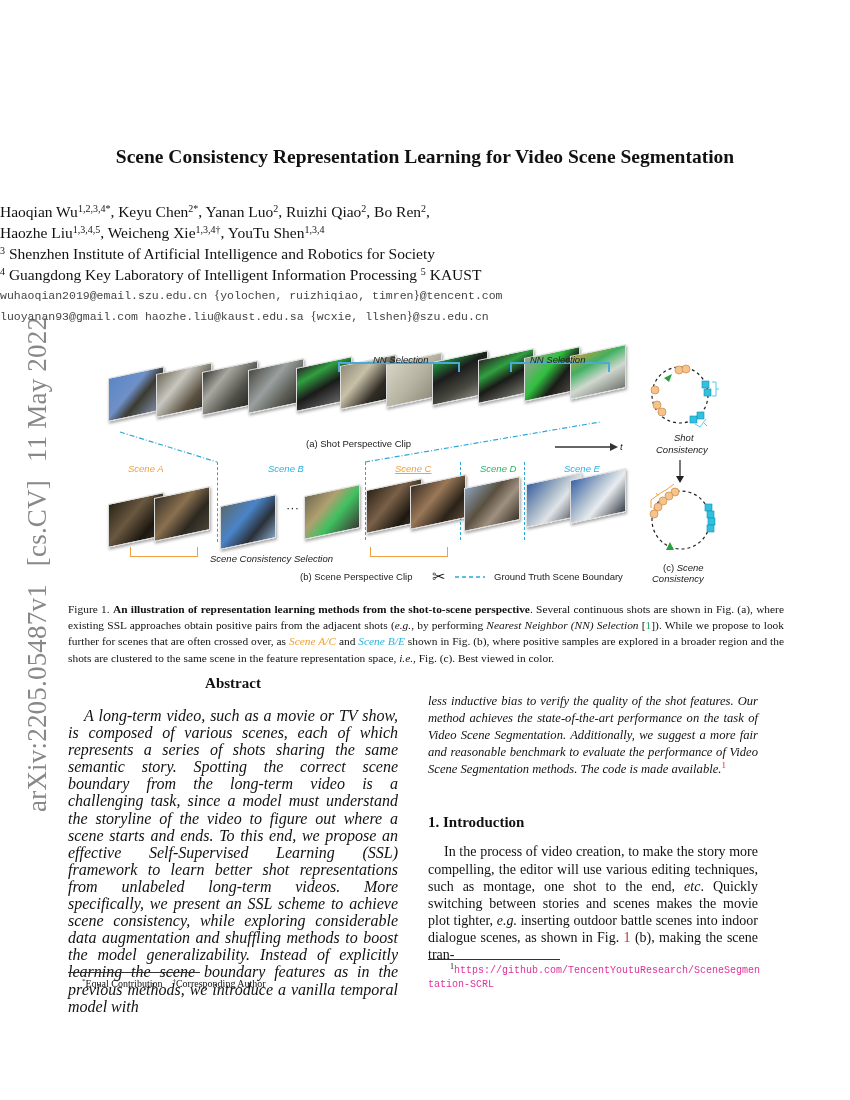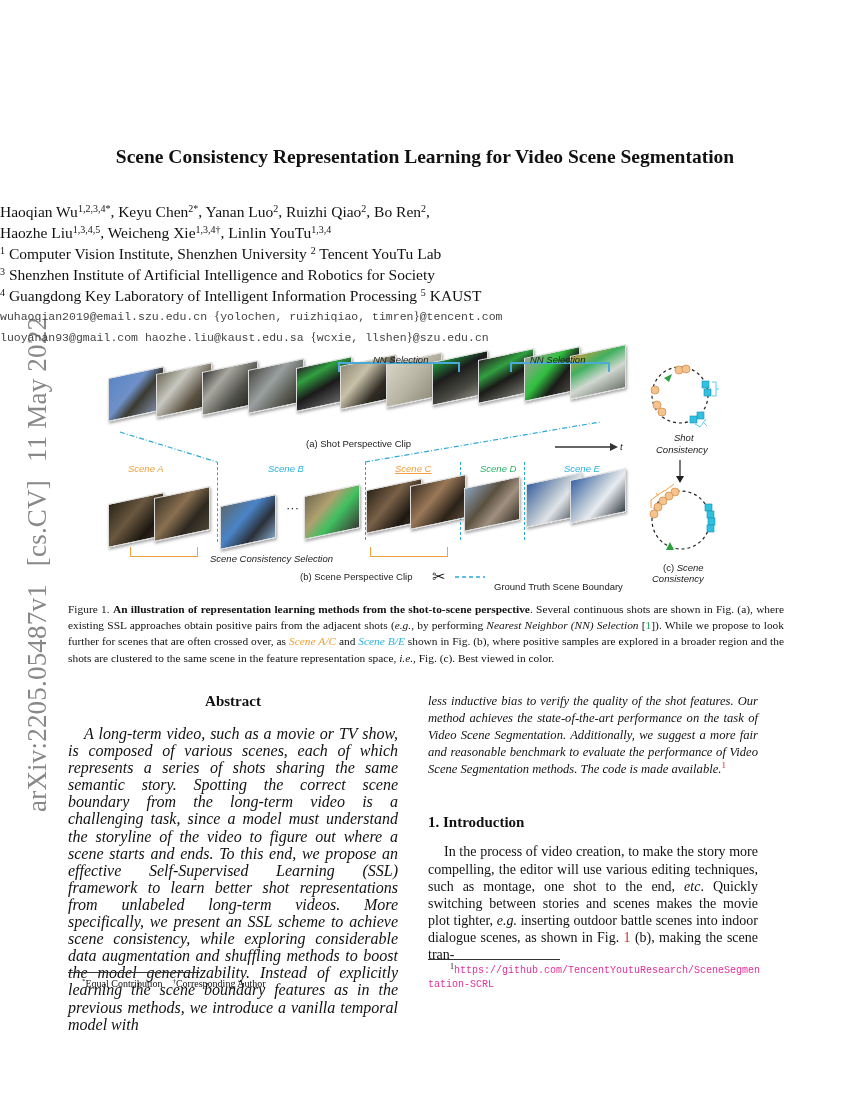--- a/index.html
+++ b/index.html
@@ -44,21 +44,21 @@
   .orange-bracket { position: absolute; border: 1.5px solid #f0a040; border-top: none; height: 10px; }
 
   .caption {
     position: absolute; left: 68px; top: 601px; width: 716px;
     font-size: 11.4px; line-height: 16.2px; text-align: justify;
   }
   .caption .orange { color: #f0a030; font-style: italic; }
   .caption .cyan { color: #2bb3e0; font-style: italic; }
   .caption .ref { color: #2aa85a; }
 
-  .col-left { position: absolute; left: 68px; top: 693px; width: 330px; }
+  .col-left { position: absolute; left: 68px; top: 675px; width: 330px; }
   .col-right { position: absolute; left: 428px; top: 693px; width: 330px; }
   .section-heading { font-size: 15px; font-weight: bold; text-align: center; margin-bottom: 15px; }
   .abstract-text {
     font-style: italic; font-size: 16px; line-height: 17.1px; text-align: justify; text-indent: 16px;
   }
   .abstract-cont {
     font-style: italic; font-size: 12.6px; line-height: 17.1px; text-align: justify;
   }
   .abstract-cont .fn { color: #d03030; font-style: normal; font-size: 9px; vertical-align: 5px; line-height: 0; }
   .intro-heading { font-size: 15px; font-weight: bold; margin-top: 36px; margin-bottom: 12px; }
@@ -88,25 +88,21 @@
   <div>
     <span>Haoqian Wu</span><sup>1,2,3,4*</sup>,
     <span>Keyu Chen</span><sup>2*</sup>,
     <span>Yanan Luo</span><sup>2</sup>,
     <span>Ruizhi Qiao</span><sup>2</sup>,
     <span>Bo Ren</span><sup>2</sup>,
   </div>
   <div>
     <span>Haozhe Liu</span><sup>1,3,4,5</sup>,
     <span>Weicheng Xie</span><sup>1,3,4†</sup>,
-    <span>Linlin YouTu</span><sup>1,3,4</sup>
-  </div>
-  <div>
-    <sup>1</sup> <span>Computer Vision Institute, Shenzhen University</span>
-    <sup>2</sup> <span>Tencent YouTu Lab</span>
+    <span>YouTu Shen</span><sup>1,3,4</sup>
   </div>
   <div>
     <sup>3</sup> <span>Shenzhen Institute of Artificial Intelligence and Robotics for Society</span>
   </div>
   <div>
     <sup>4</sup> <span>Guangdong Key Laboratory of Intelligent Information Processing</span>
     <sup>5</sup> <span>KAUST</span>
   </div>
   <div class="emails">
     <span>wuhaoqian2019@email.szu.edu.cn</span> <span class="brace">{</span><span>yolochen, ruizhiqiao, timren</span><span class="brace">}</span><span>@tencent.com</span>
@@ -202,21 +198,21 @@
   <div class="frame" style="left:364px;top:132px;background:linear-gradient(135deg,#8aa0b8 0%,#5a5040 40%,#a09080 65%,#3a3428 100%);"></div>
   <div class="frame" style="left:426px;top:128px;background:linear-gradient(135deg,#3a60a0 0%,#a8b8c8 40%,#e0e4e8 60%,#404850 100%);"></div>
   <div class="frame" style="left:470px;top:124px;background:linear-gradient(135deg,#3a64a8 0%,#b0c0d0 40%,#e8ecf0 60%,#384048 100%);"></div>
 
   <div class="orange-bracket" style="left:30px;top:197px;width:68px;"></div>
   <div class="orange-bracket" style="left:270px;top:197px;width:78px;"></div>
   <div class="fig-label italic" style="left:110px;top:203px;">Scene Consistency Selection</div>
 
   <div class="fig-label" style="left:200px;top:221px;">(b) Scene Perspective Clip</div>
   <div class="fig-label" style="left:332px;top:217px;font-size:16px;">✂</div>
-  <div class="fig-label" style="left:394px;top:221px;margin-top:10px;">Ground Truth Scene Boundary</div>
+  <div class="fig-label" style="left:394px;top:221px;">Ground Truth Scene Boundary</div>
 
   <div class="fig-label" style="left:563px;top:212px;">
     <span>(c)</span> <i>Scene</i>
   </div>
   <div class="fig-label italic" style="left:552px;top:223px;">Consistency</div>
 </div>
 
 <div class="caption">
   <span>Figure 1.</span>
   <b>An illustration of representation learning methods from the shot-to-scene perspective</b><span>. Several continuous shots are shown in Fig. (a), where existing SSL approaches obtain positive pairs from the adjacent shots (</span><i>e.g.</i><span>, by performing </span><i>Nearest Neighbor (NN) Selection</i><span> [</span><span class="ref">1</span><span>]). While we propose to look further for scenes that are often crossed over, as </span><span class="orange">Scene A/C</span><span> and </span><span class="cyan">Scene B/E</span><span> shown in Fig. (b), where positive samples are explored in a broader region and the shots are clustered to the same scene in the feature representation space, </span><i>i.e.</i><span>, Fig. (c). Best viewed in color.</span>

